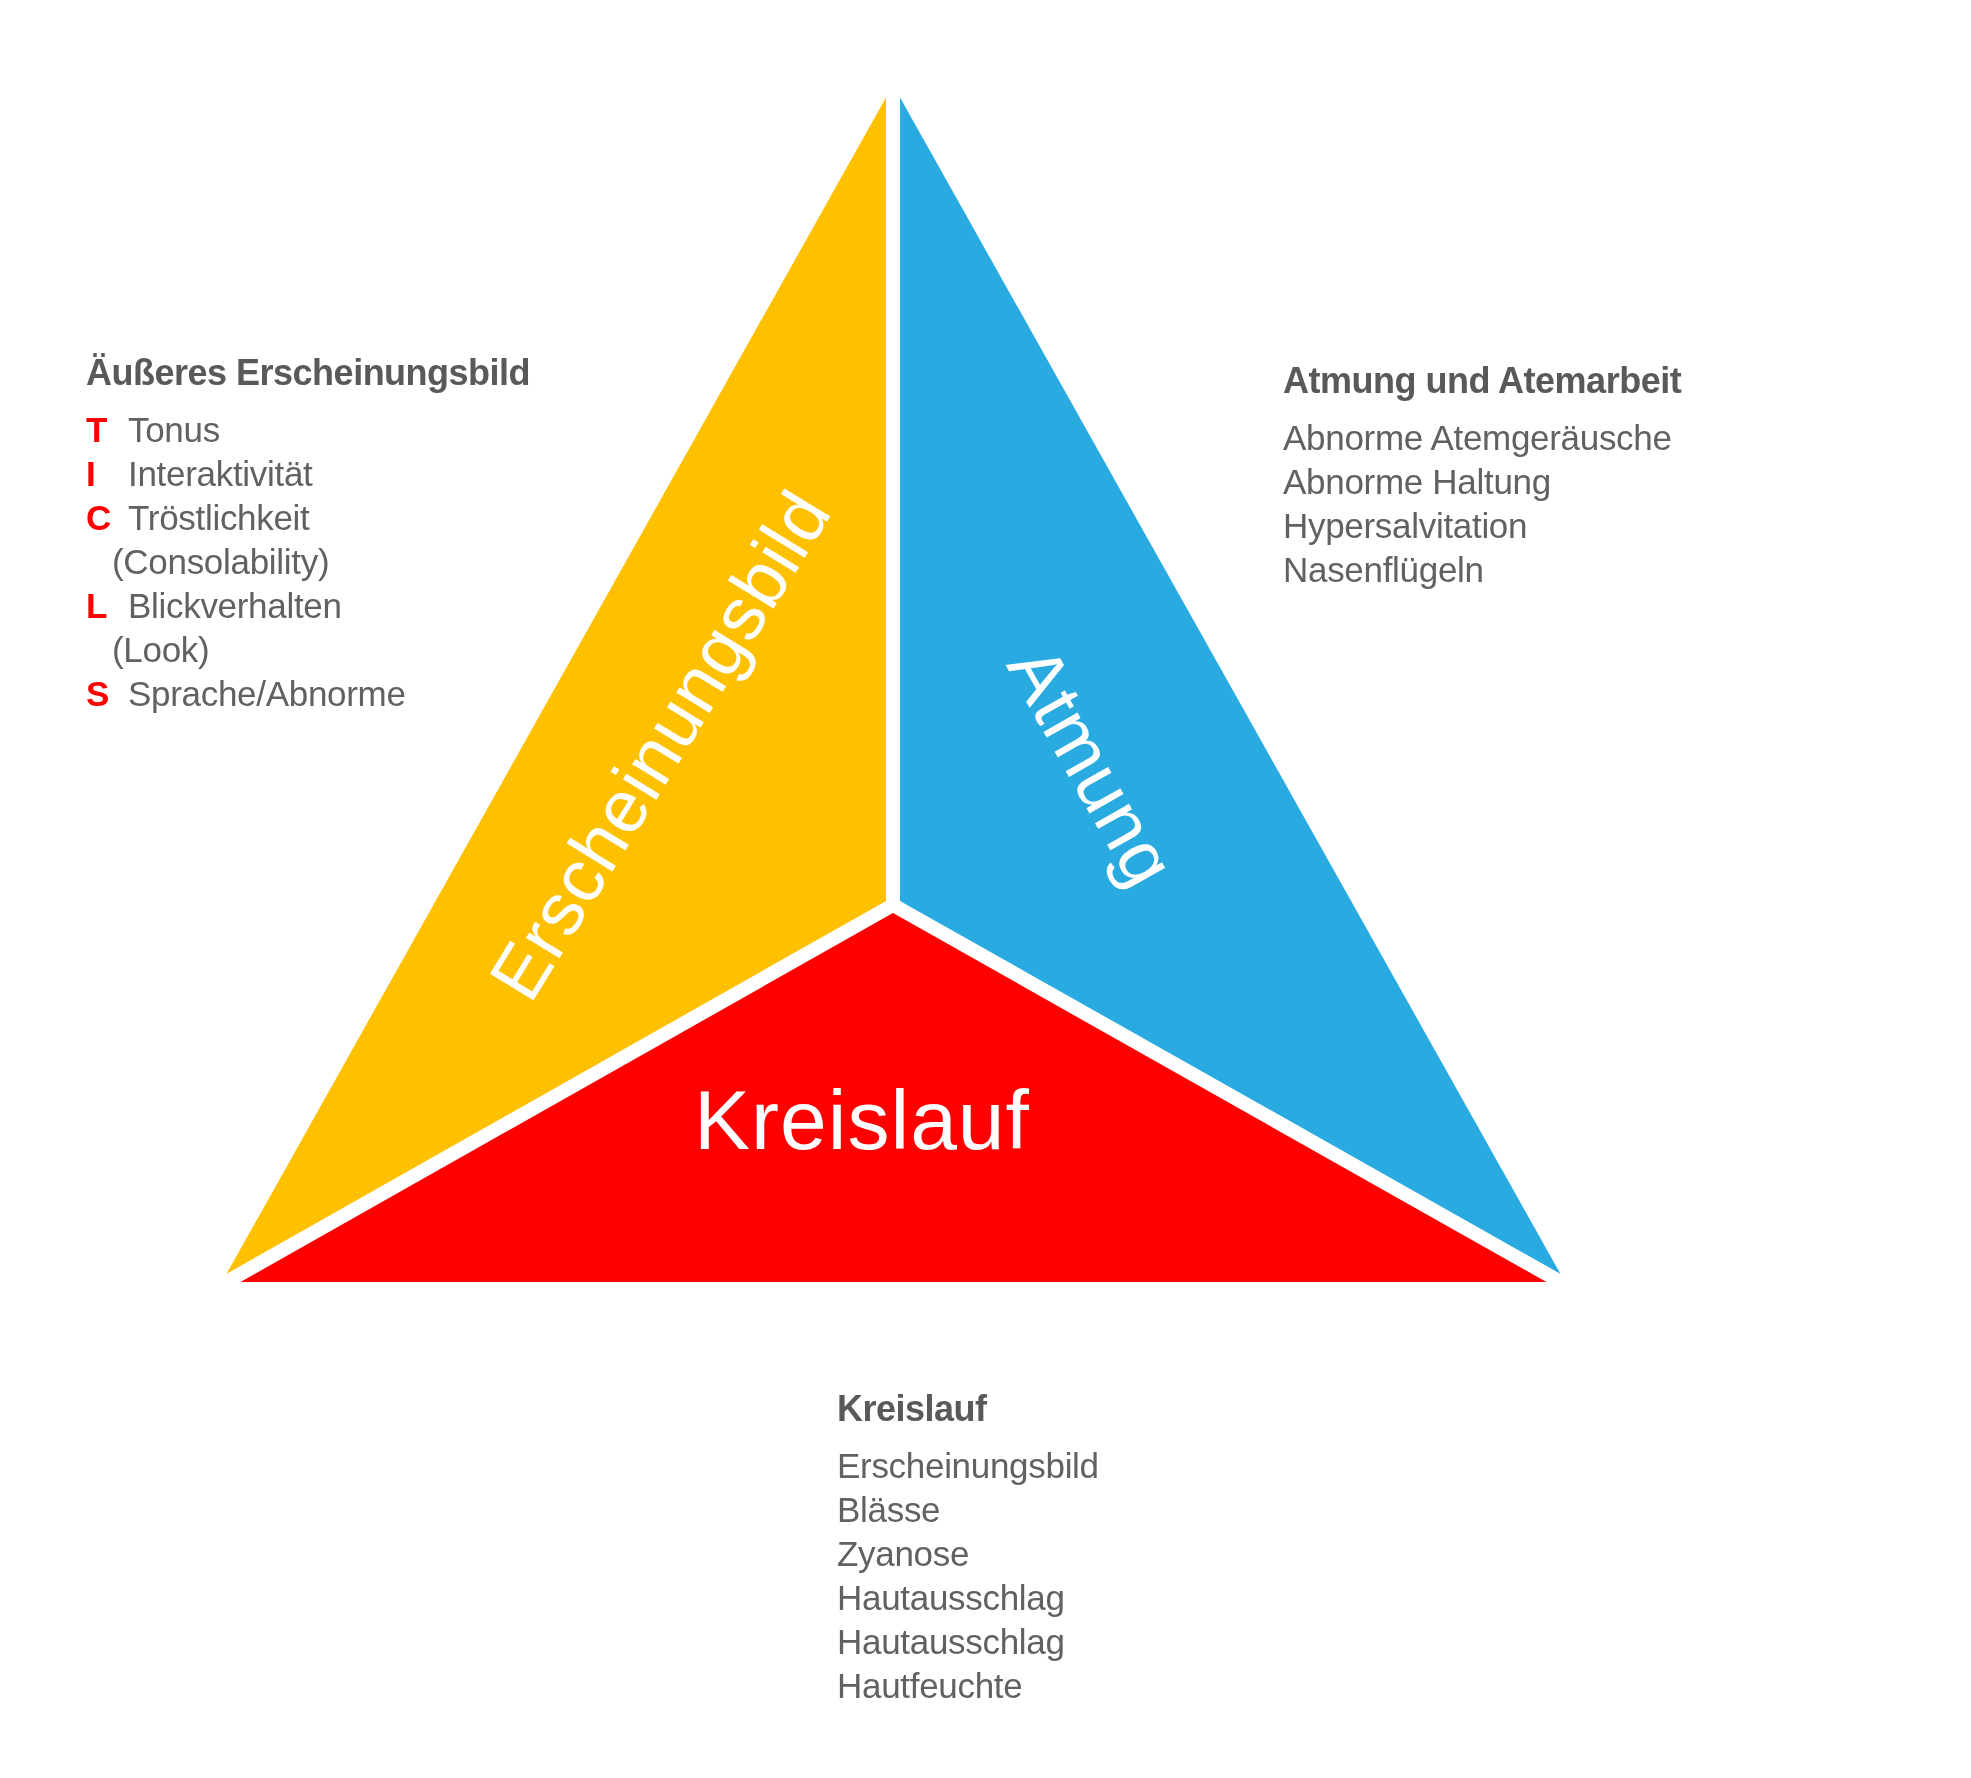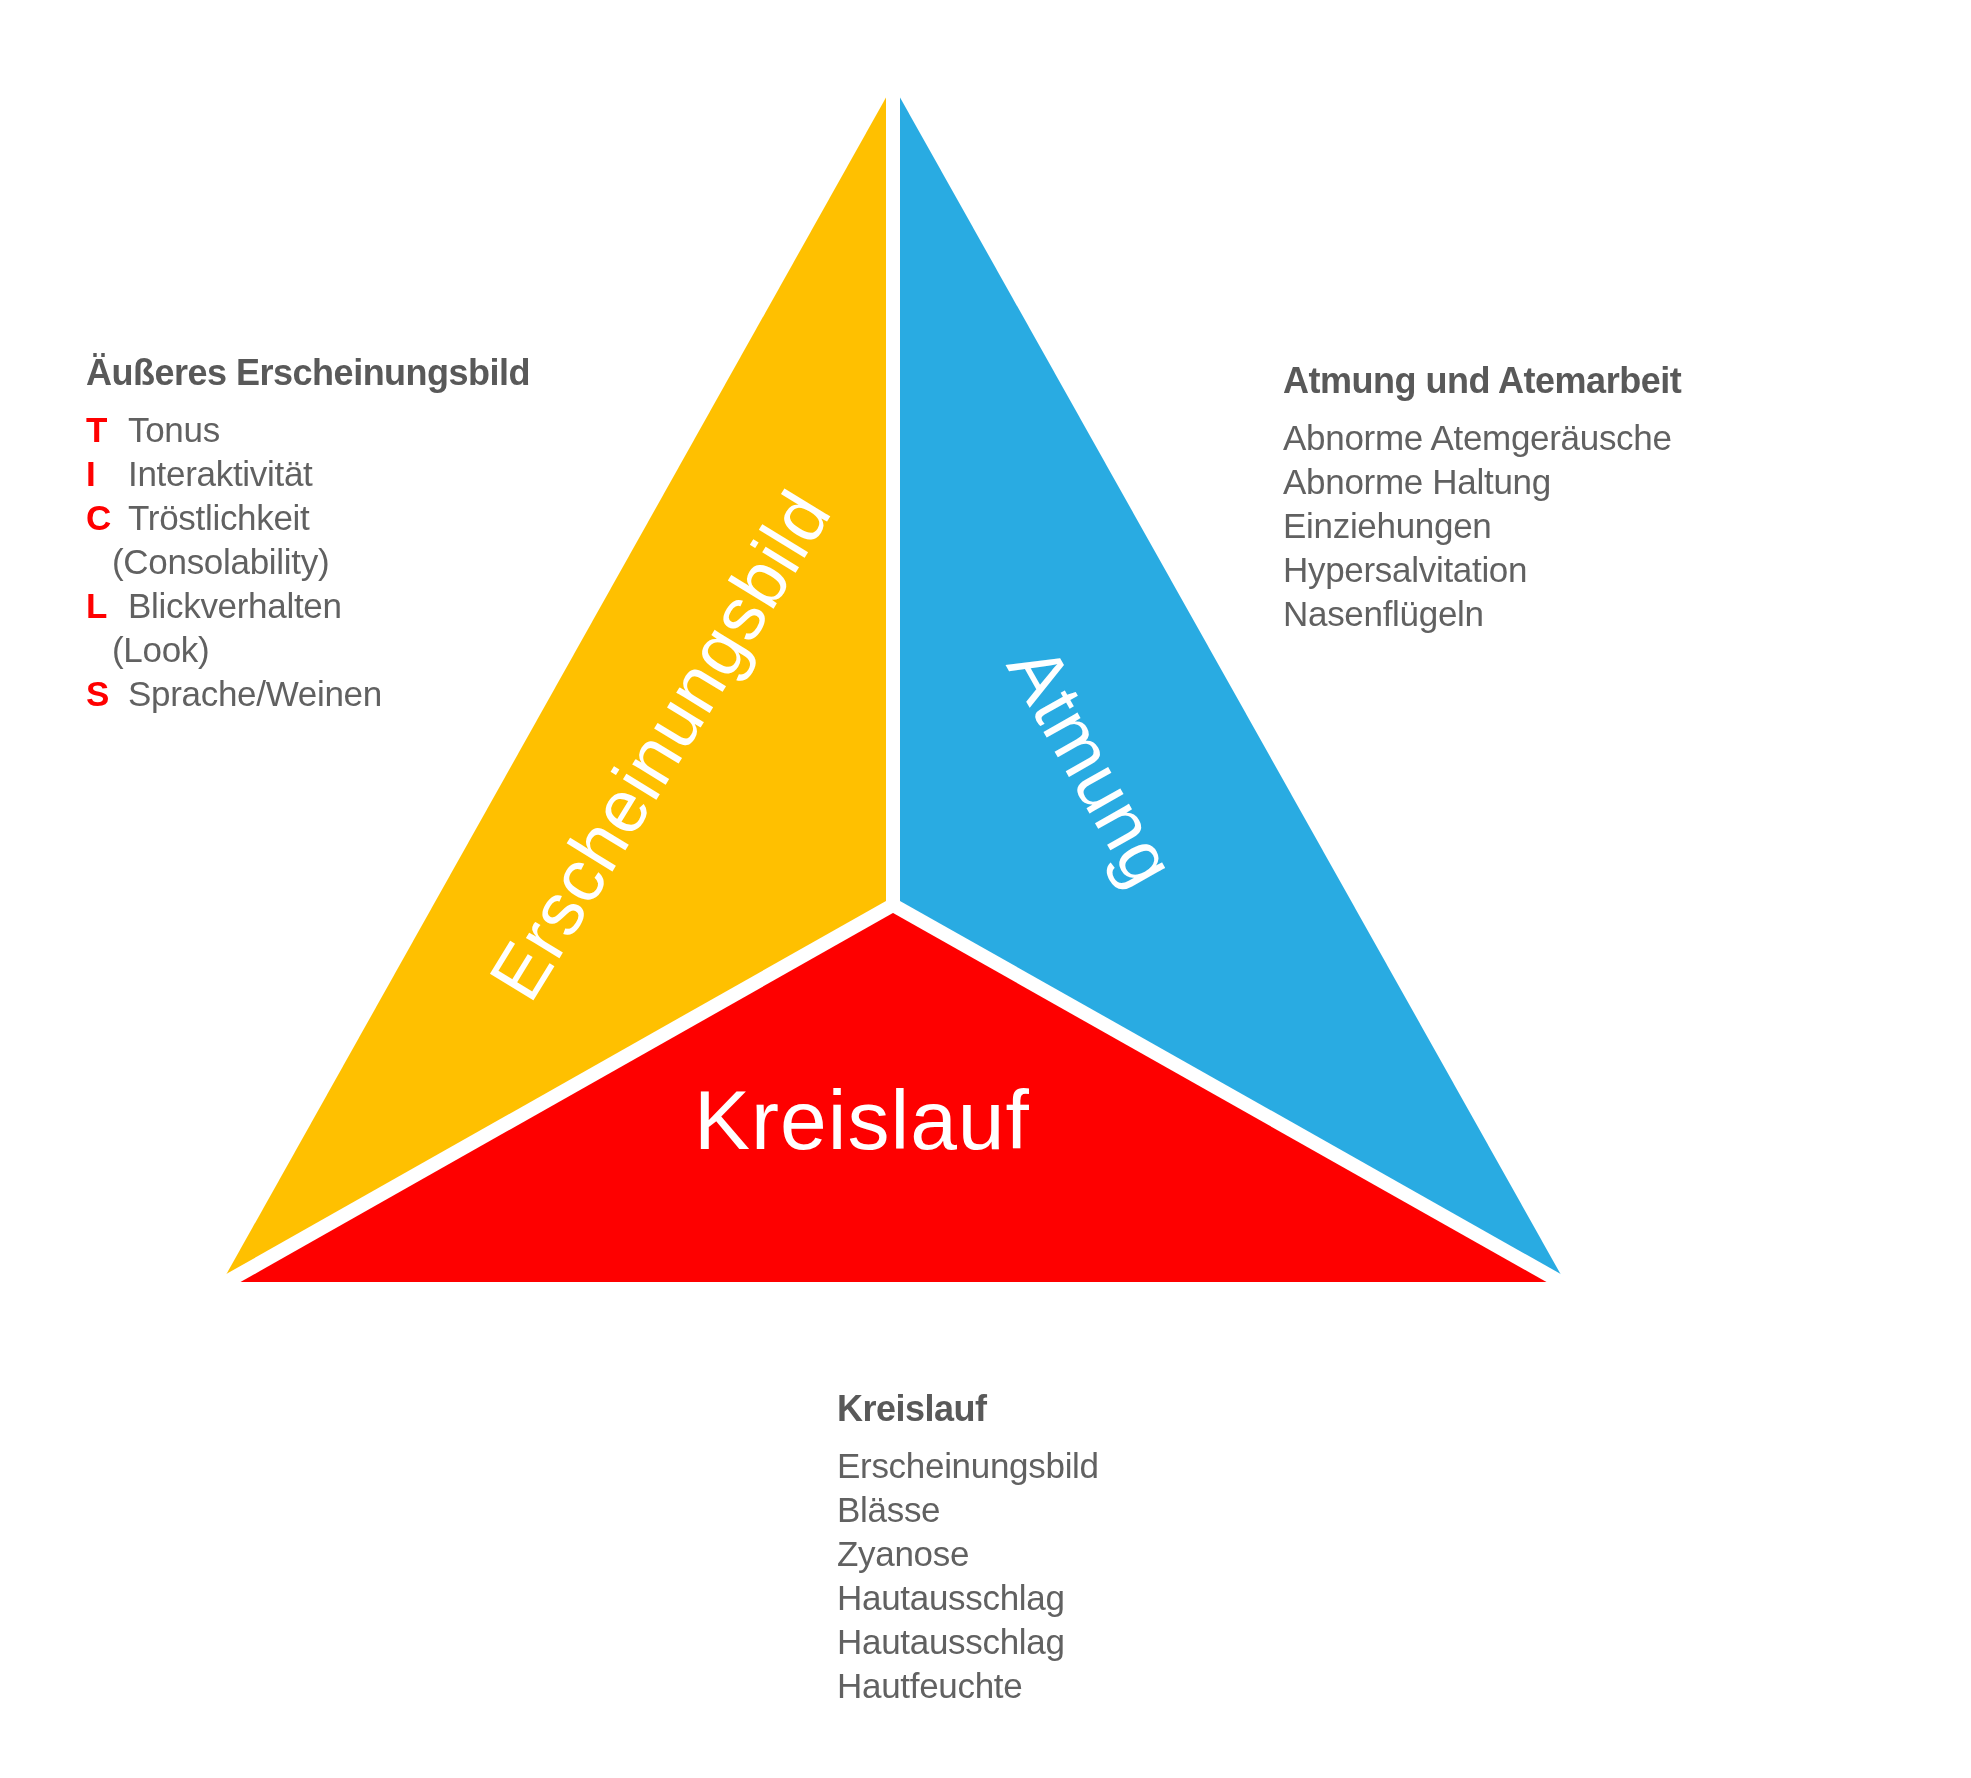--- a/index.html
+++ b/index.html
@@ -106,34 +106,31 @@
     </div>
     <div class="info-row">
       <span class="mnemonic-letter">L</span>
       <span class="info-item">Blickverhalten</span>
     </div>
     <div class="info-row indent">
       <span class="info-item">(Look)</span>
     </div>
     <div class="info-row">
       <span class="mnemonic-letter">S</span>
-      <span class="info-item">Sprache/Weinen</span>
+      <span class="info-item">Sprache/Abnorme</span>
     </div>
   </div>
 
   <div id="breathing-block" class="info-block plain-list">
     <div class="info-title">Atmung und Atemarbeit</div>
     <div class="info-row">
       <span class="info-item">Abnorme Atemgeräusche</span>
     </div>
     <div class="info-row">
       <span class="info-item">Abnorme Haltung</span>
-    </div>
-    <div class="info-row">
-      <span class="info-item">Einziehungen</span>
     </div>
     <div class="info-row">
       <span class="info-item">Hypersalvitation</span>
     </div>
     <div class="info-row">
       <span class="info-item">Nasenflügeln</span>
     </div>
   </div>
 
   <div id="circulation-block" class="info-block plain-list">

